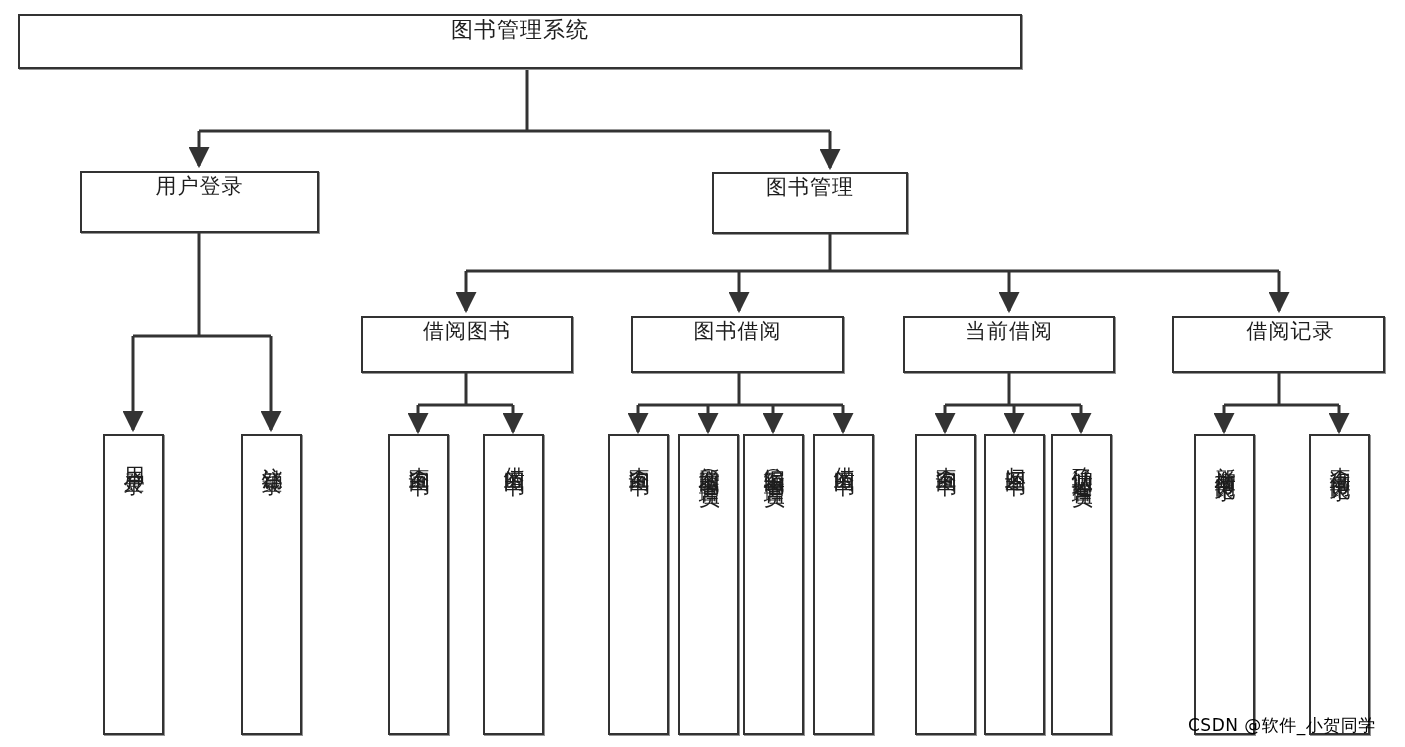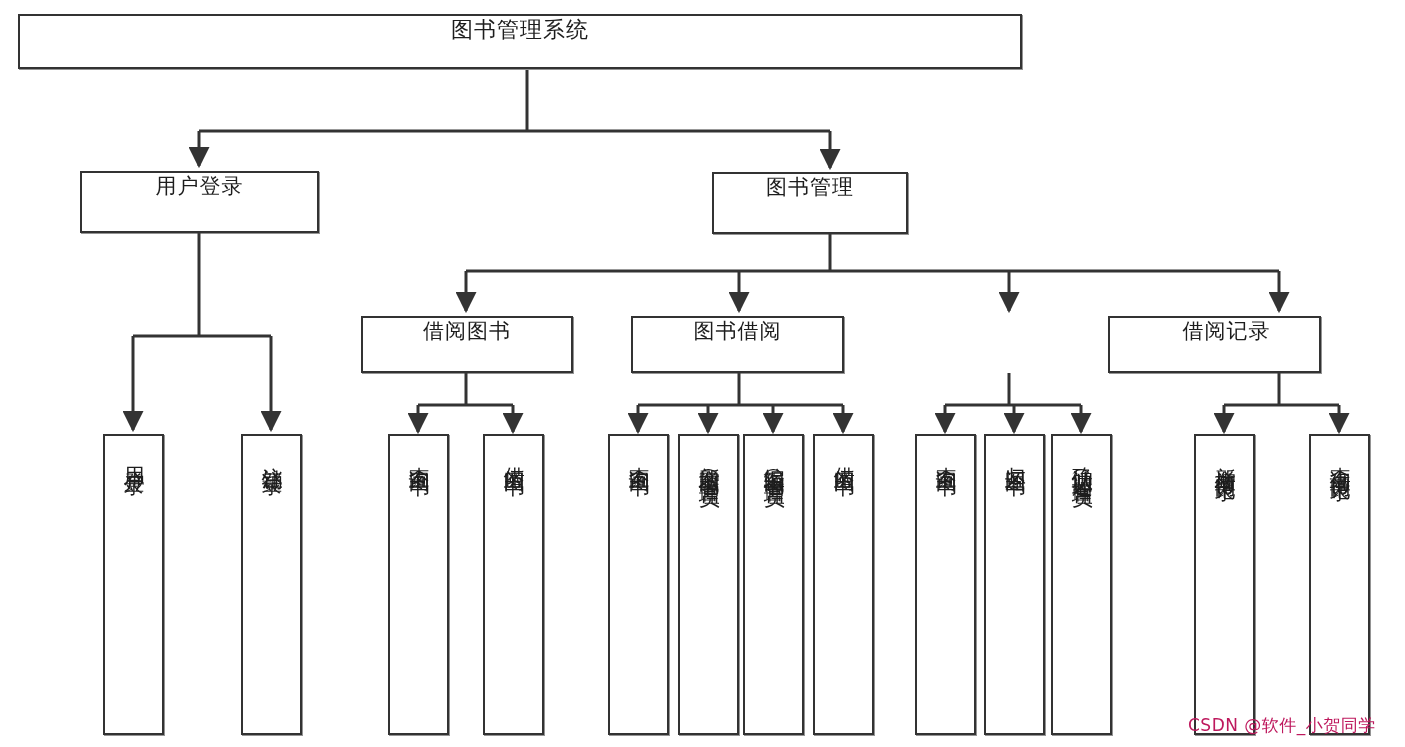--- a/index.html
+++ b/index.html
@@ -54,21 +54,21 @@
     left:0;top:0;
     width:1405px;height:747px;
     pointer-events:none;
   }
   
   #watermark{
     position:absolute;
     left:1188px;
     top:714px;
     font-size:17px;
-    color:#be185d;
+    color:#000000;
     white-space:nowrap;
     letter-spacing:0.5px;
     font-family:"DejaVu Sans","Liberation Sans",sans-serif;
   }
 </style>
 </head>
 <body>
 
 <div id="canvas">
 
@@ -134,21 +134,24 @@
   <div class="node" style="left:712px;top:172px;width:196px;height:62px;">
     <span class="label">图书管理</span>
   </div>
 
   <div class="node" style="left:361px;top:316px;width:212px;height:57px;">
     <span class="label">借阅图书</span>
   </div>
   <div class="node" style="left:631px;top:316px;width:213px;height:57px;">
     <span class="label">图书借阅</span>
   </div>
-  <div class="node" style="left:1108px;top:316px;width:213px;height:57px;padding-left:24px;">
+  <div class="node" style="left:903px;top:316px;width:212px;height:57px;">
+    <span class="label">当前借阅</span>
+  </div>
+  <div class="node" style="left:1172px;top:316px;width:213px;height:57px;padding-left:24px;">
     <span class="label">借阅记录</span>
   </div>
 
   <div class="node vertical" style="left:103px;top:434px;width:61px;height:301px;">
     <span class="label">用户登录</span>
   </div>
   <div class="node vertical" style="left:241px;top:434px;width:61px;height:301px;">
     <span class="label">注销登录</span>
   </div>
 

